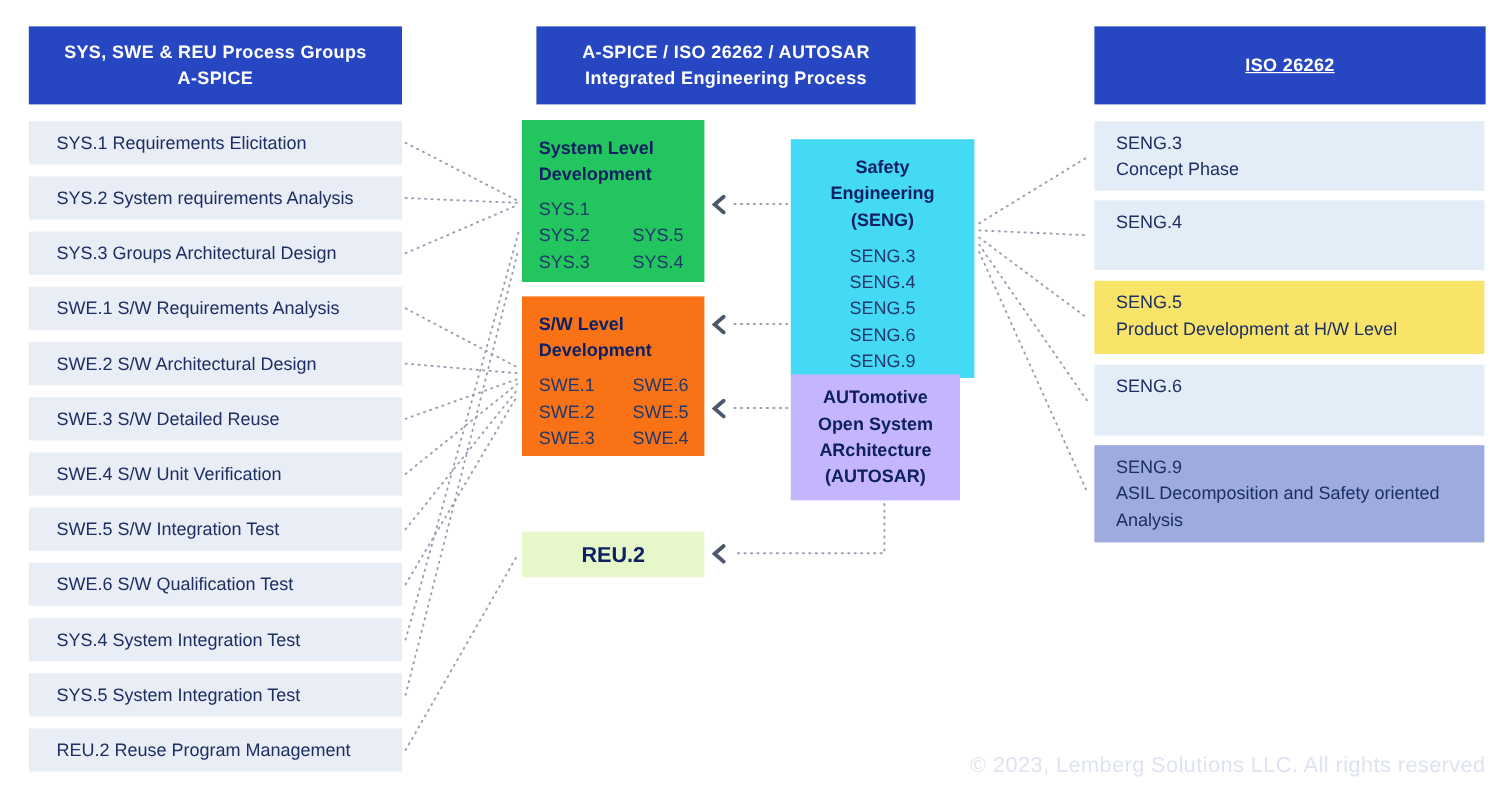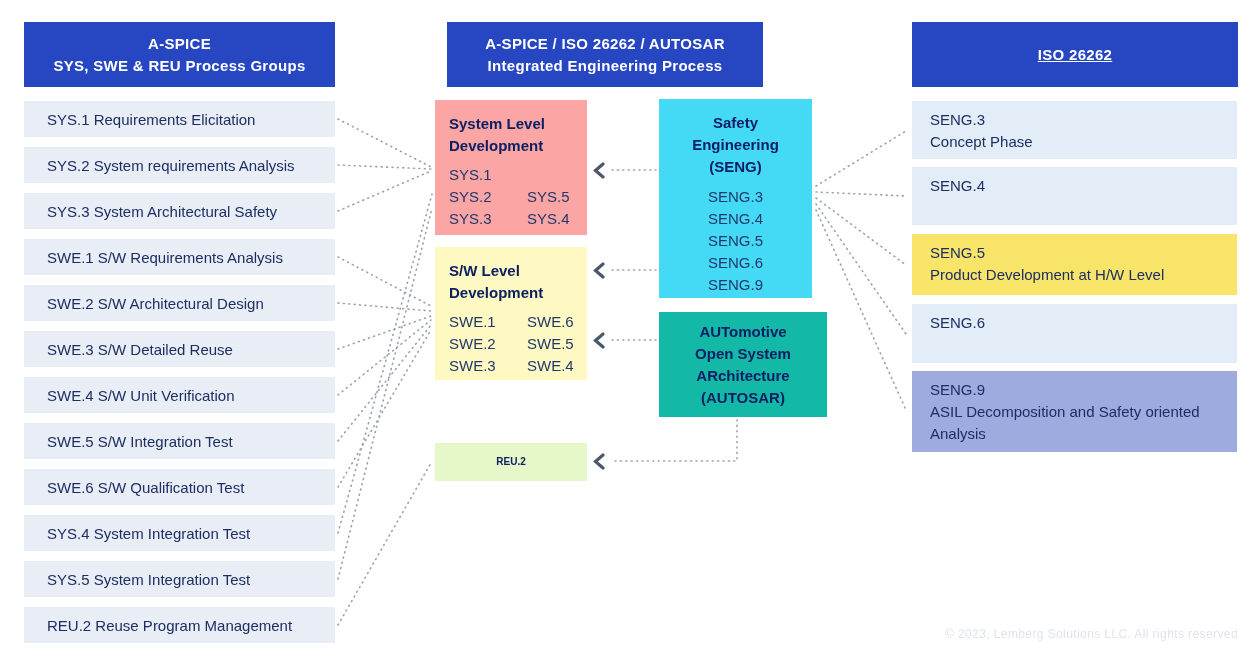--- a/index.html
+++ b/index.html
@@ -32,41 +32,41 @@
   .ritem{
     position:absolute;left:912px;width:325px;background:#e2edf8;
     font-size:15px;line-height:22px;padding:8px 12px 8px 18px;box-sizing:border-box;
   }
   .ritem.yellow{background:#f8e469;}
   .ritem.peri{background:#9dabdf;}
 
   
   .cbox{position:absolute;box-sizing:border-box;font-size:15px;color:#22386b;}
   .cbox .title{font-weight:bold;color:#0d2062;line-height:22px;}
-  #system-box{left:435px;top:100px;width:152px;height:135px;background:#fca5a5;padding:13px 14px;}
-  #sw-box{left:435px;top:247px;width:152px;height:133px;background:#fef9c3;padding:13px 14px;}
+  #system-box{left:435px;top:100px;width:152px;height:135px;background:#22c55e;padding:13px 14px;}
+  #sw-box{left:435px;top:247px;width:152px;height:133px;background:#f97316;padding:13px 14px;}
   #reu-box{left:435px;top:443px;width:152px;height:38px;background:#e6f8c9;
     display:flex;align-items:center;justify-content:center;}
-  #reu-box .title{font-size:10px;}
-  #safety-box{left:659px;top:99px;width:153px;height:199px;background:#44d9f4;
+  #reu-box .title{font-size:18px;}
+  #safety-box{left:659px;top:116px;width:153px;height:199px;background:#44d9f4;
     text-align:center;padding:13px 8px;}
   #safety-box .title{width:102px;margin:0 auto;}
-  #autosar-box{left:659px;top:312px;width:168px;height:105px;background:#14b8a6;
+  #autosar-box{left:659px;top:312px;width:141px;height:105px;background:#c4b5fd;
     display:flex;align-items:center;justify-content:center;text-align:center;padding:4px;}
   #autosar-box .title{width:122px;}
 
   .grid{display:grid;grid-template-columns:78px auto;margin-top:7px;line-height:22px;}
   .slist{margin-top:8px;line-height:22px;}
 
   
   .chev{position:absolute;left:592px;width:14px;height:17px;}
   .chev svg{display:block;}
 
   .copyright{
-    position:absolute;top:627px;right:22px;font-size:12px;color:#dfe3f1;
+    position:absolute;top:627px;right:22px;font-size:18px;color:#dfe3f1;
     letter-spacing:.4px;
   }
 </style>
 </head>
 <body>
 
 <div class="canvas">
 
   <svg class="connectors" width="1260" height="668" viewBox="0 0 1260 668">
     <g stroke="#9aa1b2" stroke-width="1.6" stroke-dasharray="1 4.4" stroke-linecap="round" fill="none">
@@ -94,34 +94,34 @@
 
       <line x1="816" y1="186" x2="906" y2="131"></line>
       <line x1="816" y1="192" x2="906" y2="196"></line>
       <line x1="816" y1="198" x2="906" y2="265"></line>
       <line x1="816" y1="204" x2="906" y2="334"></line>
       <line x1="816" y1="210" x2="906" y2="410"></line>
     </g>
   </svg>
 
   <div class="colhead" id="head-left">
+    <div>SYS, SWE &amp; REU Process Groups</div>
     <div>A-SPICE</div>
-    <div>SYS, SWE &amp; REU Process Groups</div>
   </div>
   <div class="colhead" id="head-center">
     <div>A-SPICE / ISO 26262 / AUTOSAR</div>
     <div>Integrated Engineering Process</div>
   </div>
   <div class="colhead" id="head-right">
     <div>ISO 26262</div>
   </div>
 
   <div class="litem" style="top:101px">SYS.1 Requirements Elicitation</div>
   <div class="litem" style="top:147px">SYS.2 System requirements Analysis</div>
-  <div class="litem" style="top:193px">SYS.3 System Architectural Safety</div>
+  <div class="litem" style="top:193px">SYS.3 Groups Architectural Design</div>
   <div class="litem" style="top:239px">SWE.1 S/W Requirements Analysis</div>
   <div class="litem" style="top:285px">SWE.2 S/W Architectural Design</div>
   <div class="litem" style="top:331px">SWE.3 S/W Detailed Reuse</div>
   <div class="litem" style="top:377px">SWE.4 S/W Unit Verification</div>
   <div class="litem" style="top:423px">SWE.5 S/W Integration Test</div>
   <div class="litem" style="top:469px">SWE.6 S/W Qualification Test</div>
   <div class="litem" style="top:515px">SYS.4 System Integration Test</div>
   <div class="litem" style="top:561px">SYS.5 System Integration Test</div>
   <div class="litem" style="top:607px">REU.2 Reuse Program Management</div>
 

